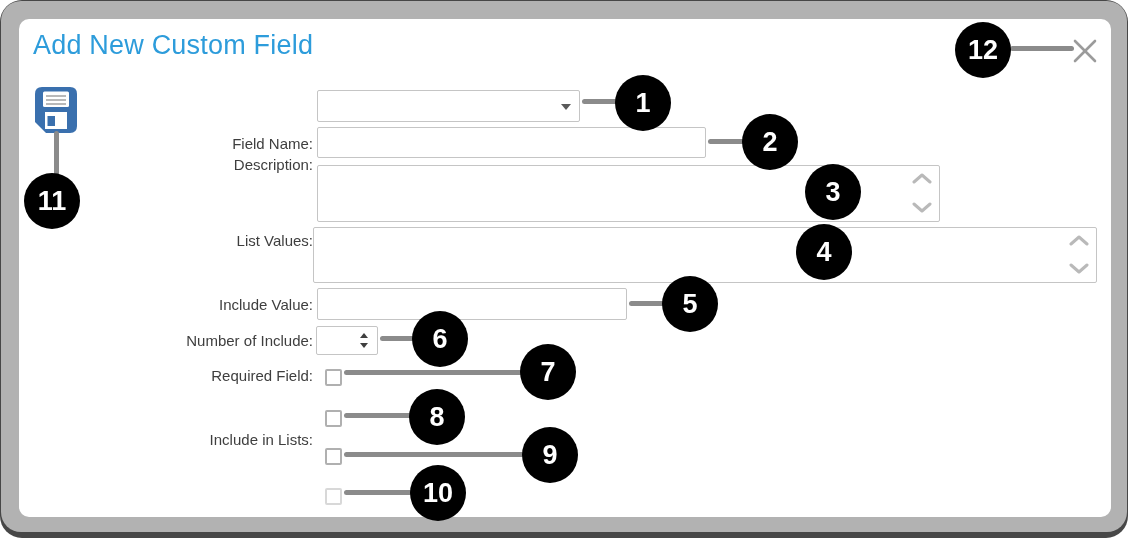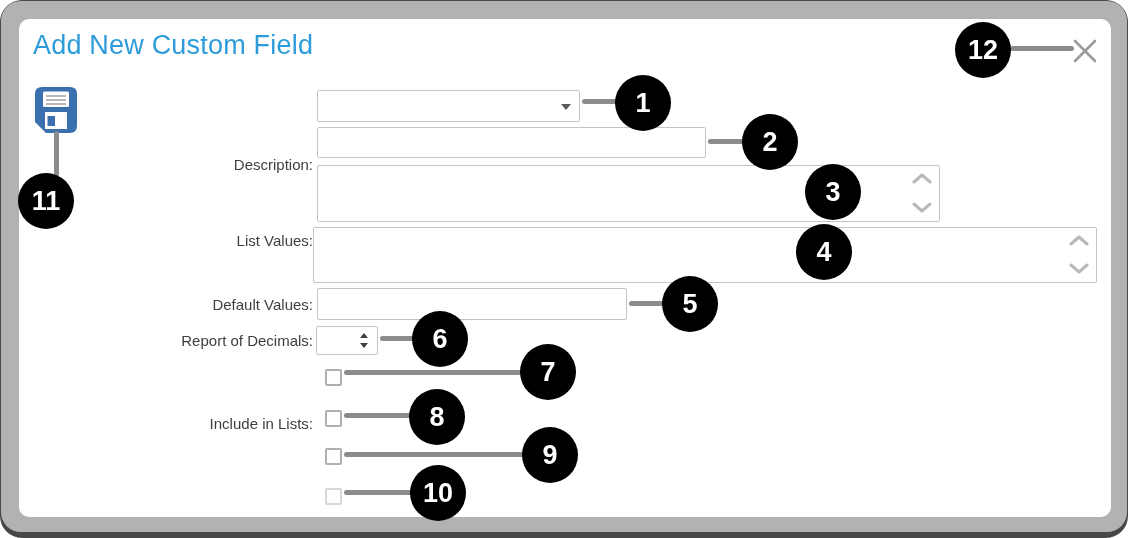--- a/index.html
+++ b/index.html
@@ -68,25 +68,27 @@
           <rect x="9" y="5.5" width="26" height="15.5" rx="1.5" fill="#ffffff"></rect>
           <rect x="12" y="9" width="20" height="2" fill="#b9b9b9"></rect>
           <rect x="12" y="13" width="20" height="2" fill="#b9b9b9"></rect>
           <rect x="12" y="17" width="20" height="2" fill="#b9b9b9"></rect>
           <rect x="11" y="26" width="22" height="17" fill="#ffffff"></rect>
           <rect x="13.5" y="30" width="7.5" height="10" fill="#3A70AE"></rect>
         </svg>
       </span>
     </div>
 
+    <div class="flabel" style="top:135px">Field Name:</div>
     <div class="flabel" style="top:156px">Description:</div>
     <div class="flabel" style="top:232px">List Values:</div>
-    <div class="flabel" style="top:296px">Default Values:</div>
-    <div class="flabel" style="top:332px">Report of Decimals:</div>
-    <div class="flabel" style="top:415px">Include in Lists:</div>
+    <div class="flabel" style="top:296px">Include Value:</div>
+    <div class="flabel" style="top:332px">Number of Include:</div>
+    <div class="flabel" style="top:367px">Required Field:</div>
+    <div class="flabel" style="top:431px">Include in Lists:</div>
 
     <div class="ddl" style="left:317px; top:90px; width:263px; height:32px;">
       <span class="ddl-arrow"></span>
     </div>
 
     <input class="tinput" style="left: 317px; top: 127px; width: 389px; height: 31px;" type="text" value="">
 
     <textarea class="tarea" style="left: 317px; top: 165px; width: 623px; height: 57px;"></textarea>
     <div class="scroll-hints" style="left:911px; top:170px; height:47px; bottom:auto;">
       <span><svg width="20" height="11">
@@ -143,16 +145,16 @@
     <div class="callout" style="left:615px; top:75px;">1</div>
     <div class="callout" style="left:742px; top:114px;">2</div>
     <div class="callout" style="left:805px; top:164px;">3</div>
     <div class="callout" style="left:796px; top:224px;">4</div>
     <div class="callout" style="left:662px; top:276px;">5</div>
     <div class="callout" style="left:412px; top:311px;">6</div>
     <div class="callout" style="left:520px; top:344px;">7</div>
     <div class="callout" style="left:409px; top:389px;">8</div>
     <div class="callout" style="left:522px; top:427px;">9</div>
     <div class="callout" style="left:410px; top:465px;">10</div>
-    <div class="callout" style="left:18px;  top:173px;">11</div>
+    <div class="callout" style="left:24px;  top:173px;">11</div>
     <div class="callout" style="left:955px; top:22px;text-align:right;">12</div>
   </div>
 </div>
 
 </body></html>

